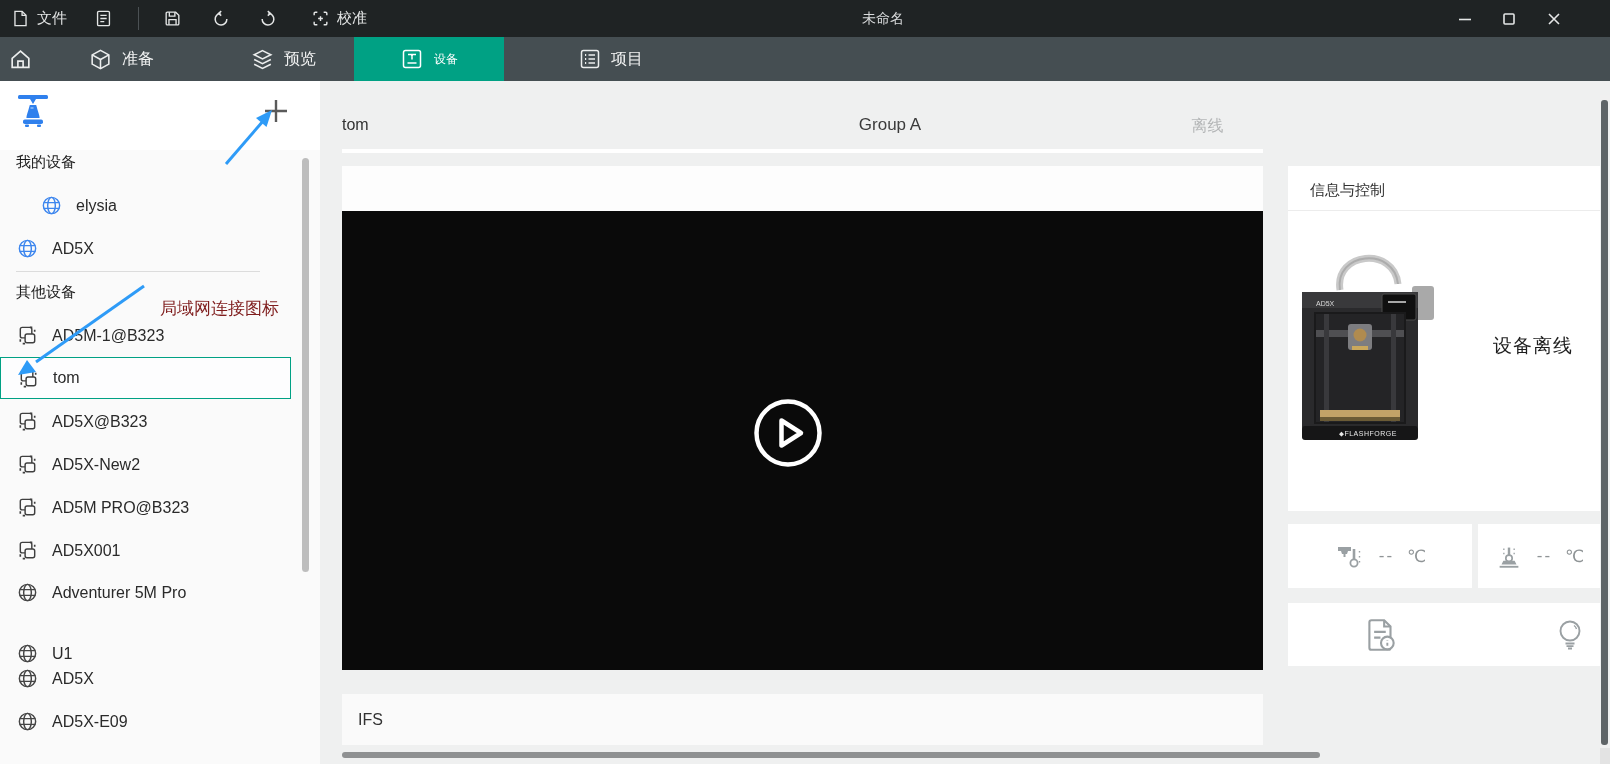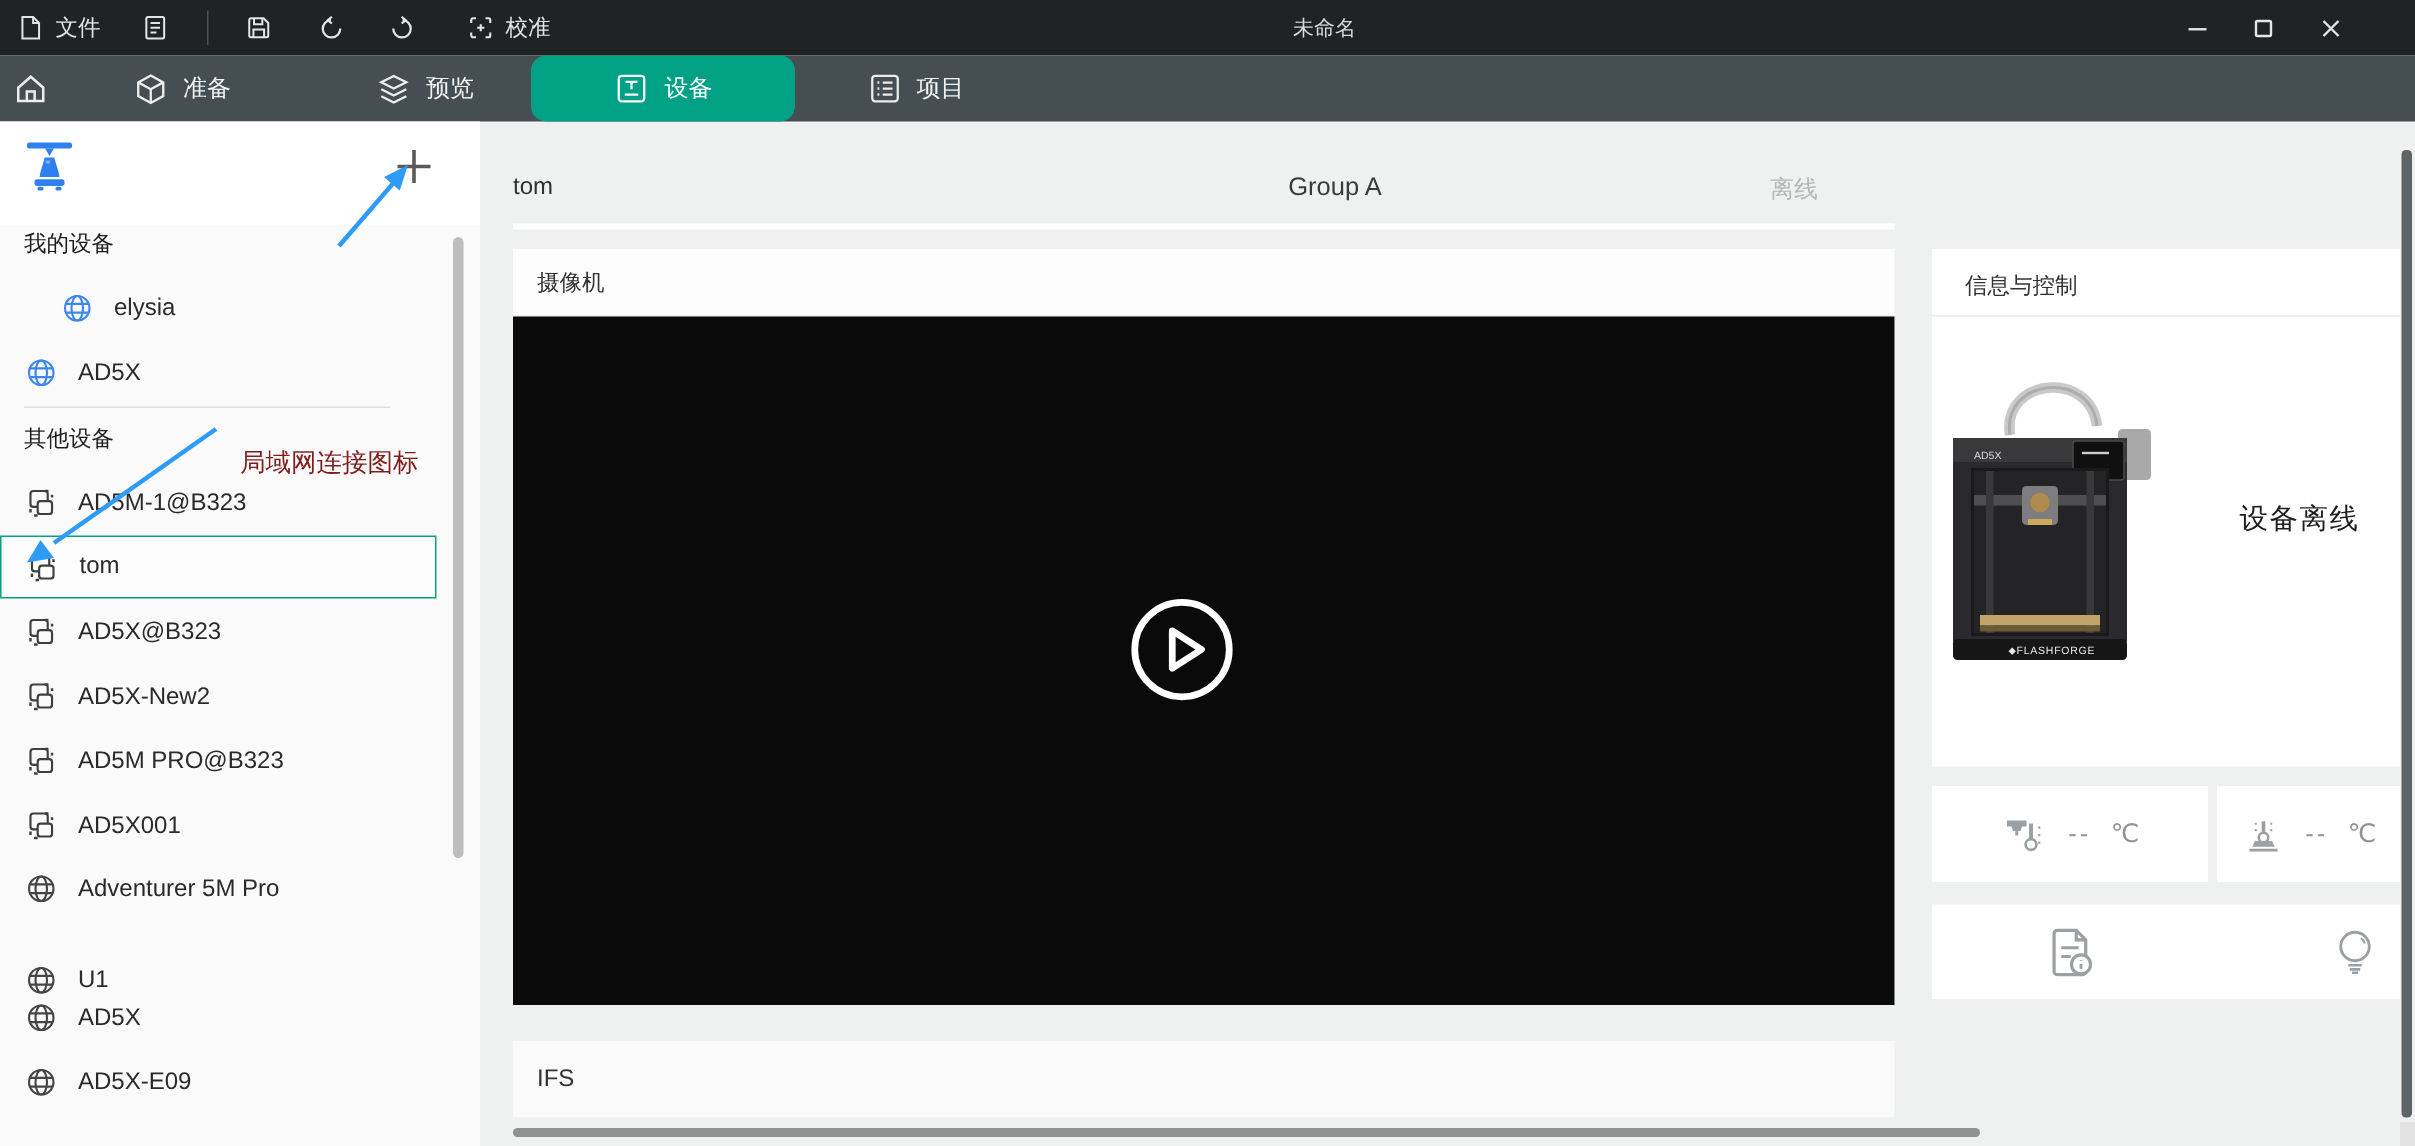--- a/index.html
+++ b/index.html
@@ -14,38 +14,38 @@
   
   .titlebar{left:0;top:0;width:1610px;height:37px;background:#1f2324;}
   .tb-item{position:absolute;top:0;height:37px;display:flex;align-items:center;gap:7px;color:#e4e6e6;font-size:15px;cursor:default;}
   .tb-sep{position:absolute;left:138px;top:7px;width:1px;height:23px;background:#4b5154;}
   .tb-title{position:absolute;left:862px;top:0;height:37px;display:flex;align-items:center;color:#d8dadb;font-size:14px;}
   .winbtn{position:absolute;top:0;width:36px;height:37px;display:flex;align-items:center;justify-content:center;color:#e4e6e6;}
 
   
   .navbar{left:0;top:37px;width:1610px;height:44px;background:#454e52;}
   .nav-item{position:absolute;top:0;height:44px;display:flex;align-items:center;gap:9px;color:#f1f2f2;font-size:16px;}
-  .nav-tab-active{position:absolute;left:354px;top:0;width:176px;height:44px;background:#00a184;display:flex;align-items:center;justify-content:center;gap:10px;color:#fff;font-size:16px;border-radius:10px;}
+  .nav-tab-active{position:absolute;left:354px;top:0;width:150px;height:44px;background:#00a184;display:flex;align-items:center;justify-content:center;gap:10px;color:#fff;font-size:12px;}
 
   
   .sidebar{left:0;top:81px;width:320px;height:683px;background:#ffffff;}
   .sidebar-list-bg{left:0;top:150px;width:320px;height:614px;background:#fafafa;}
   .section-label{position:absolute;left:16px;font-size:15px;color:#1c1c1c;}
   .dev-row{position:absolute;left:0;width:292px;height:43px;display:flex;align-items:center;padding-left:16px;box-sizing:border-box;gap:13px;cursor:pointer;}
   .dev-row .name{font-size:16px;color:#2a2a2a;white-space:nowrap;}
   .dev-row.selected{border:1px solid #00a184;background:#fdfdfe;width:291px;}
   .sb-divider{position:absolute;left:16px;width:244px;height:1px;background:#dcdcdc;}
   .annotation-text{position:absolute;left:160px;top:297px;font-size:17px;color:#7f1d1d;white-space:nowrap;}
   .sb-scroll{position:absolute;left:302px;top:158px;width:7px;height:414px;background:#bdbdbd;border-radius:4px;}
   .plus-btn{position:absolute;left:258px;top:93px;width:36px;height:36px;display:flex;align-items:center;justify-content:center;cursor:pointer;}
 
   
   .main-hdr-name{left:342px;top:116px;font-size:16px;color:#323232;}
   .main-hdr-group{left:830px;top:115px;width:120px;text-align:center;font-size:17px;color:#3a3a3a;}
-  .main-hdr-status{left:1180px;top:116px;width:55px;text-align:left;font-size:16px;color:#b4b6b7;}
+  .main-hdr-status{left:1180px;top:116px;width:55px;text-align:center;font-size:16px;color:#b4b6b7;}
   .main-hdr-underline{left:342px;top:149px;width:921px;height:4px;background:#ffffff;}
   .camera-panel{left:342px;top:166px;width:921px;height:504px;background:#fdfdfd;}
   .camera-hdr{position:absolute;left:0;top:0;width:100%;height:45px;display:flex;align-items:center;border-bottom:1px solid #ececec;box-sizing:border-box;}
   .camera-hdr span{margin-left:16px;font-size:15px;color:#323232;}
   .camera-video{position:absolute;left:0;top:45px;width:921px;height:459px;background:#0a0a0a;}
   .play-btn{position:absolute;left:410px;top:186px;width:72px;height:72px;cursor:pointer;}
   .ifs-panel{left:342px;top:694px;width:921px;height:51px;background:#fafafa;display:flex;align-items:center;}
   .ifs-panel span{margin-left:16px;font-size:16px;color:#323232;}
   .hscroll{left:342px;top:752px;width:978px;height:6px;background:#8f9192;border-radius:3px;}
 
@@ -329,23 +329,20 @@
   <path d="M134 8 L26 84" stroke="#2e9bf7" stroke-width="3" fill="none"></path>
   <path d="M8 97 L26 94 L17 82 Z" fill="#2e9bf7"></path>
 </svg>
 
 <span class="abs main-hdr-name">tom</span>
 <span class="abs main-hdr-group">Group A</span>
 <span class="abs main-hdr-status">离线</span>
 <div class="abs main-hdr-underline"></div>
 
 <div class="abs camera-panel">
-  <div class="camera-hdr">
-    <span>摄像机</span>
-  </div>
   <div class="camera-video">
     <div class="play-btn">
       <svg width="72" height="72" viewBox="0 0 72 72" fill="none">
         <circle cx="36" cy="36" r="31.5" stroke="#ffffff" stroke-width="4.5"></circle>
         <path d="M29.5 23.5 L49 36 L29.5 48.5 Z" stroke="#ffffff" stroke-width="4.5" stroke-linejoin="round"></path>
       </svg>
     </div>
   </div>
 </div>
 

